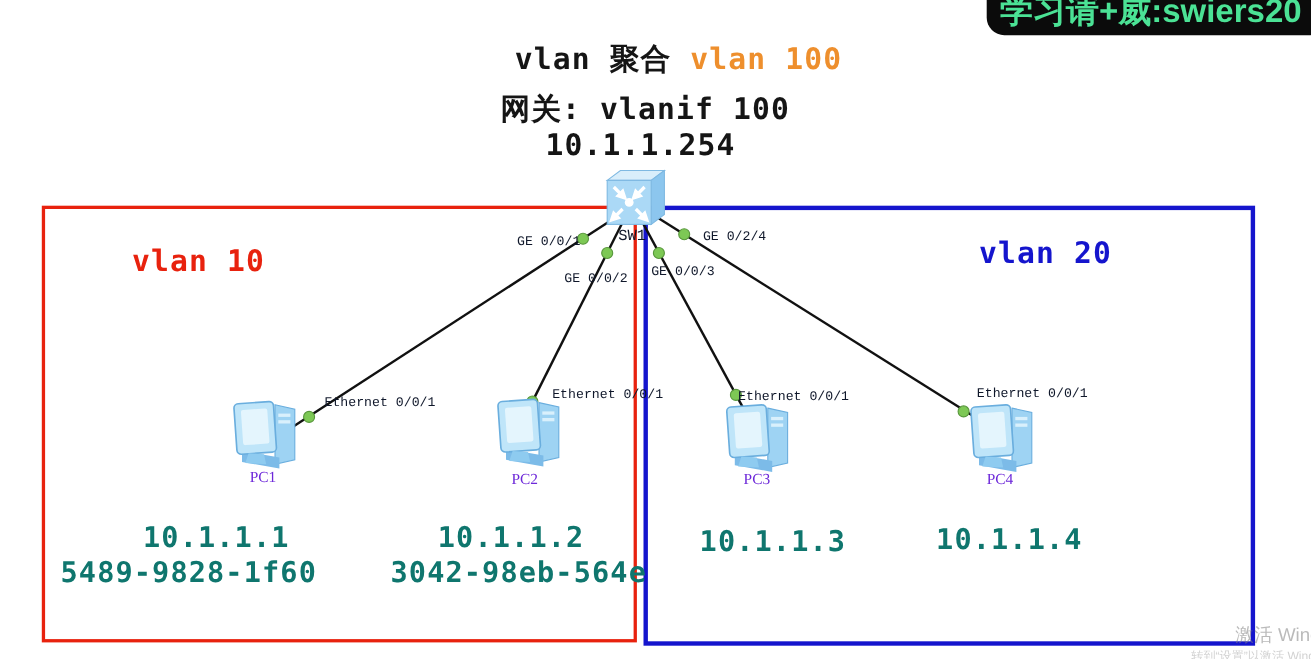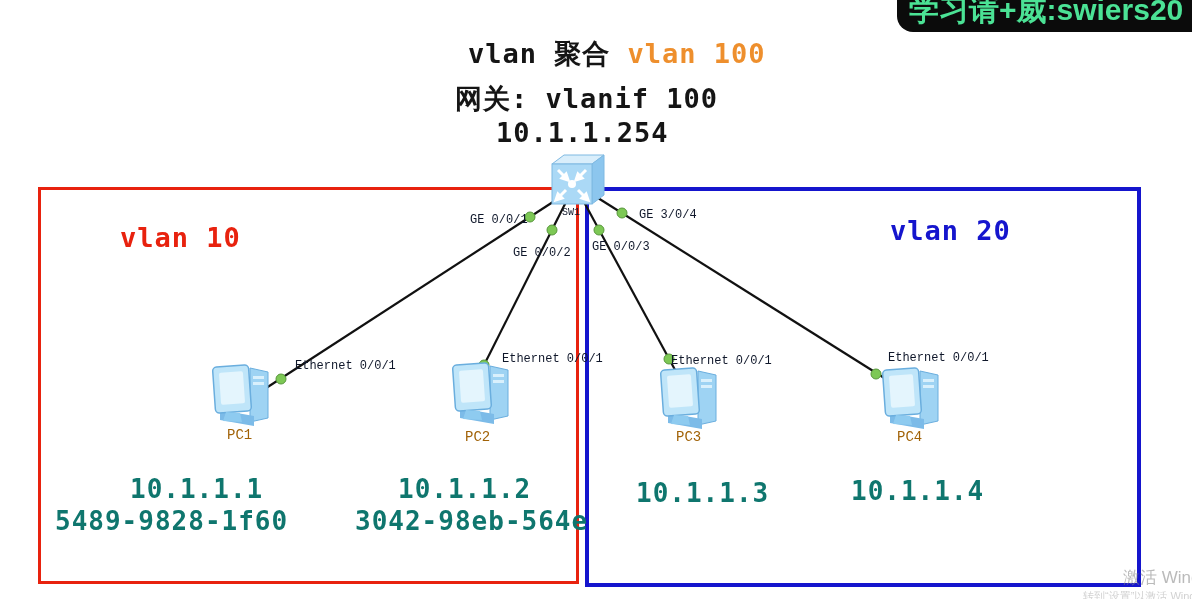--- a/index.html
+++ b/index.html
@@ -14,21 +14,21 @@
   .orange{color:#ee8f2d;}
   
   .zone-box{position:absolute;box-sizing:border-box;background:transparent;}
   .zone-red{left:38px;top:187px;width:541px;height:397px;border:3px solid #e8220e;}
   .zone-blue{left:585px;top:187px;width:556px;height:400px;border:4px solid #1515cd;}
   .zone-label{font-size:27px;font-weight:600;letter-spacing:1px;white-space:nowrap;}
   .zone-label.red{color:#e8220e;}
   .zone-label.blue{color:#1515cd;}
   
   .dev-label{font-family:Liberation Mono, monospace;font-size:12px;color:#0f172a;white-space:nowrap;}
-  .pc-name{font-family:Liberation Mono, monospace;font-size:14px;color:#a16207;white-space:nowrap;}
+  .pc-name{font-family:Liberation Serif, serif;font-size:14px;color:#6d28d9;white-space:nowrap;}
   
   .ip-text{font-size:26px;font-weight:600;color:#0f766e;letter-spacing:1px;white-space:nowrap;}
   
   .banner{
     position:absolute;left:897px;top:-18px;height:50px;min-width:310px;
     background:#0b0b0b;border-radius:16px;
     display:flex;align-items:center;padding:0 12px;box-sizing:border-box;
   }
   .banner span{
     font-family:"Liberation Sans","DejaVu Sans",sans-serif;
@@ -130,25 +130,25 @@
     <polygon points="40,8 58,12 58,58 40,62" fill="#9ed3f3" stroke="#6aaede" stroke-width="1"></polygon>
     <rect x="43" y="16" width="11" height="3" fill="#d9f0fc"></rect>
     <rect x="43" y="22" width="11" height="3" fill="#d9f0fc"></rect>
     <polygon points="10,50 44,56 44,66 10,60" fill="#7cbbe8"></polygon>
     <rect x="4" y="6" width="36" height="46" rx="4" fill="#bfe5f9" stroke="#6aaede" stroke-width="1.5" transform="rotate(-4 22 29)"></rect>
     <rect x="10" y="12" width="24" height="32" rx="2" fill="#e4f5fd" transform="rotate(-4 22 28)"></rect>
     <polygon points="16,52 30,53 32,62 13,61" fill="#8ecbf0"></polygon>
   </g>
 </svg>
 
-<div class="abs dev-label" style="left:562px;top:207px;font-size:10px;">SW1</div>
+<div class="abs dev-label" style="left:562px;top:207px;font-size:14px;">SW1</div>
 <div class="abs dev-label" style="left:470px;top:213px;">GE 0/0/1</div>
 <div class="abs dev-label" style="left:513px;top:246px;">GE 0/0/2</div>
 <div class="abs dev-label" style="left:592px;top:240px;">GE 0/0/3</div>
-<div class="abs dev-label" style="left:639px;top:208px;">GE 3/0/4</div>
+<div class="abs dev-label" style="left:639px;top:208px;">GE 0/2/4</div>
 
 <div class="abs dev-label" style="left:295px;top:359px;">Ethernet 0/0/1</div>
 <div class="abs dev-label" style="left:502px;top:352px;">Ethernet 0/0/1</div>
 <div class="abs dev-label" style="left:671px;top:354px;">Ethernet 0/0/1</div>
 <div class="abs dev-label" style="left:888px;top:351px;">Ethernet 0/0/1</div>
 
 <div class="abs pc-name" style="left:227px;top:427px;">PC1</div>
 <div class="abs pc-name" style="left:465px;top:429px;">PC2</div>
 <div class="abs pc-name" style="left:676px;top:429px;">PC3</div>
 <div class="abs pc-name" style="left:897px;top:429px;">PC4</div>

